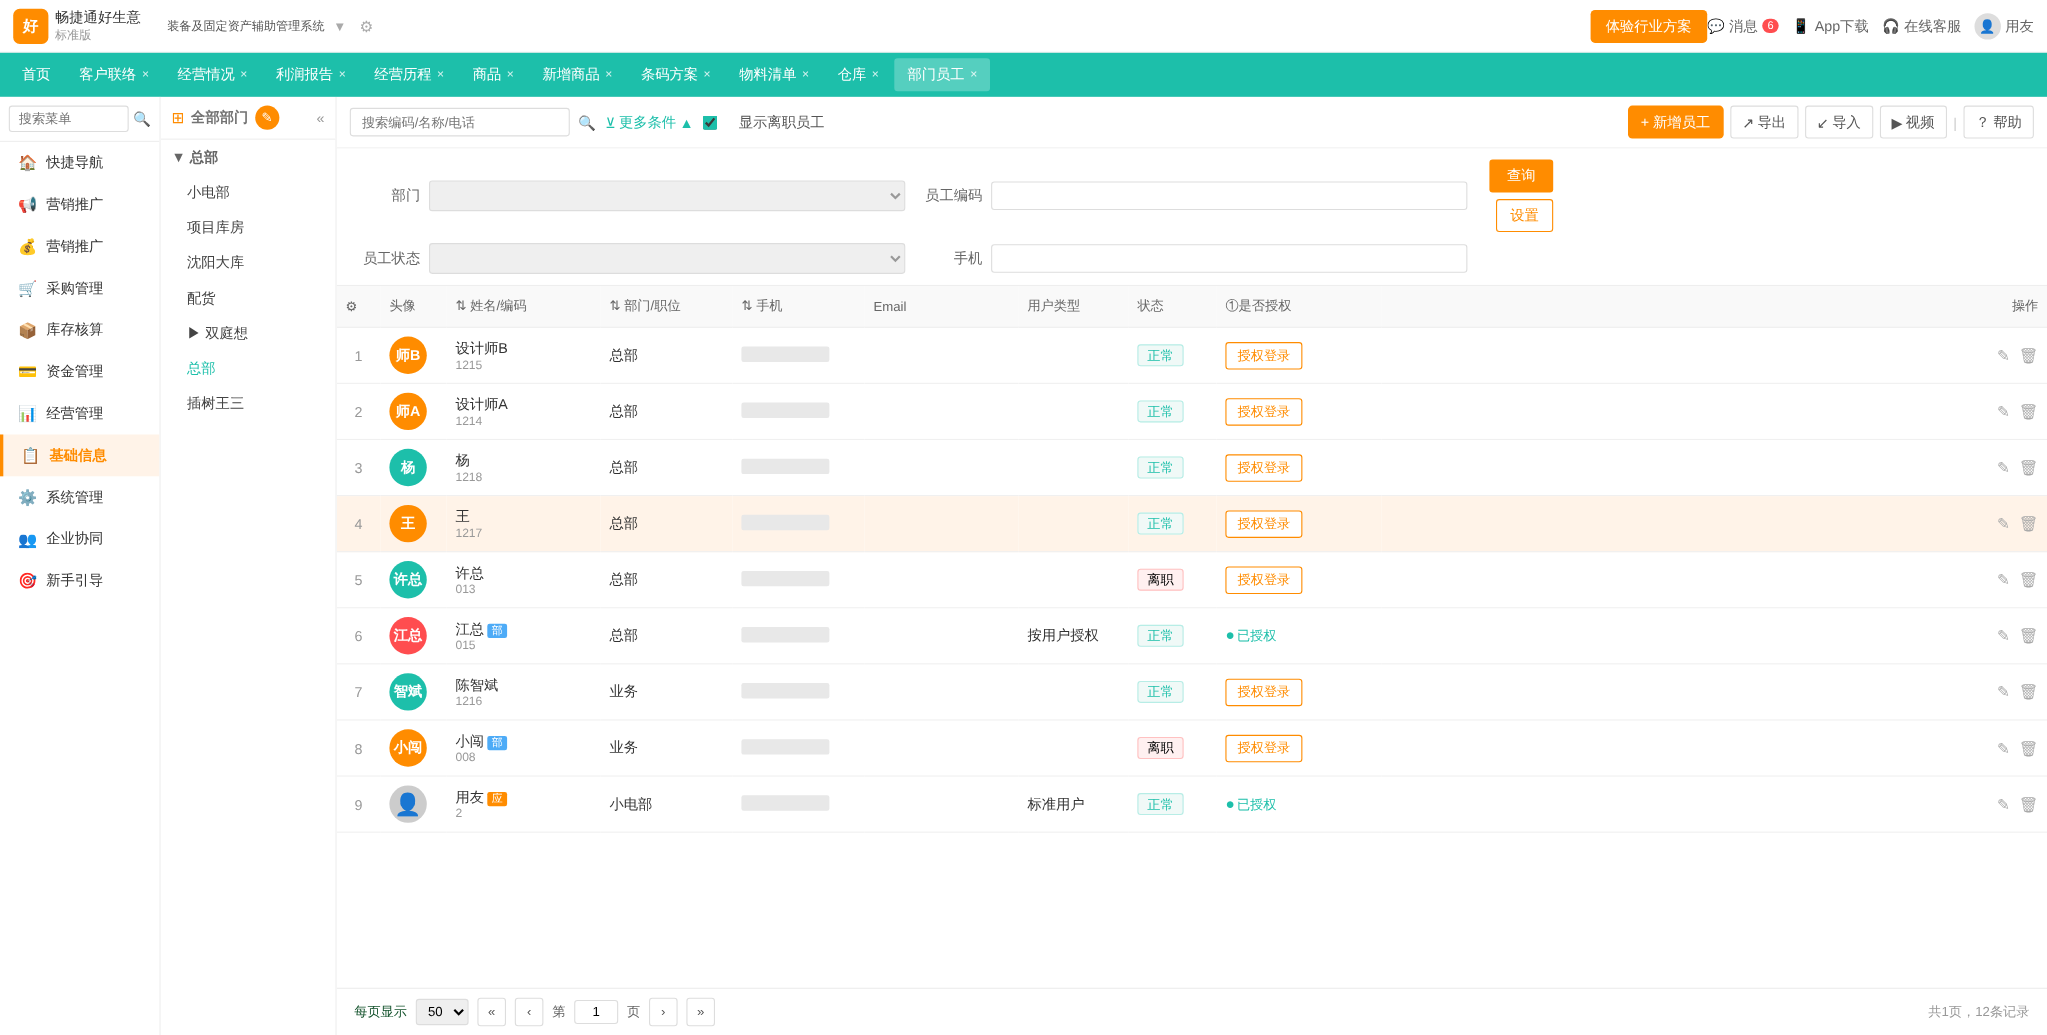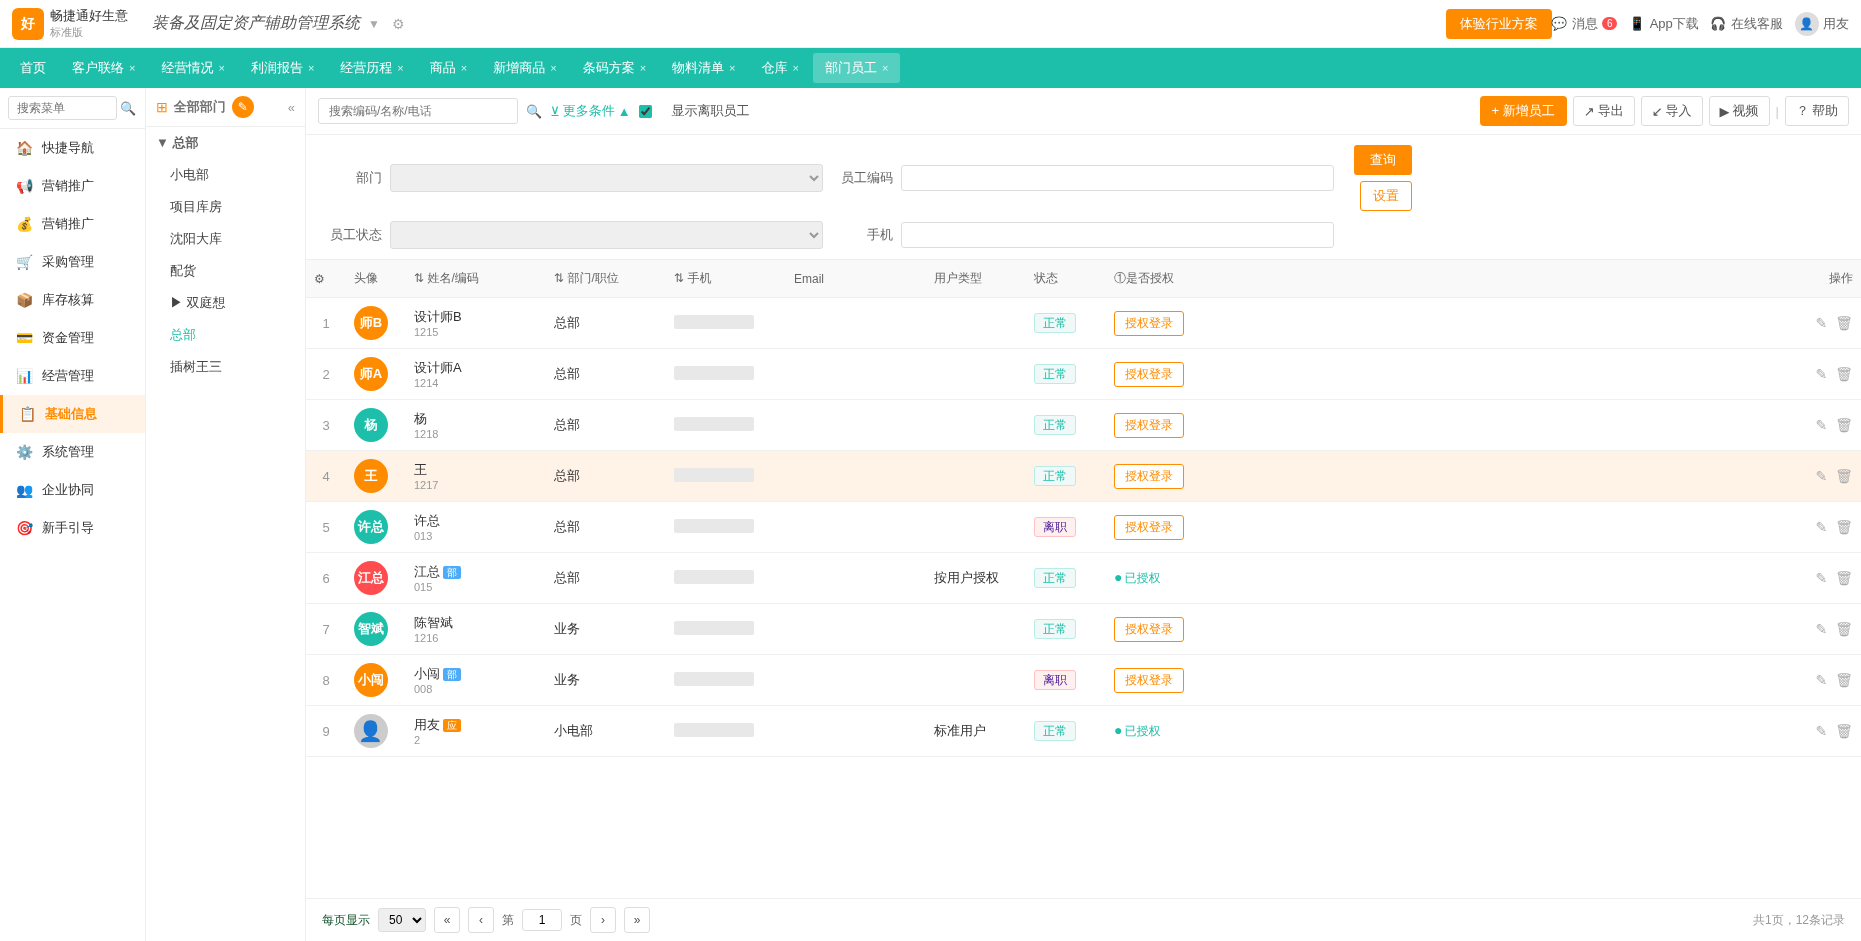--- a/index.html
+++ b/index.html
@@ -76,21 +76,21 @@
     table { width: 100%; border-collapse: collapse; }
     th { background: #f9f9f9; border-bottom: 1px solid #eee; padding: 10px 8px; text-align: left; font-size: 12px; color: #666; font-weight: normal; white-space: nowrap; }
     td { border-bottom: 1px solid #f0f0f0; padding: 8px 8px; font-size: 13px; color: #333; vertical-align: middle; }
     tr.highlighted td { background: #fff3e8; }
     .avatar { width: 34px; height: 34px; border-radius: 50%; display: flex; align-items: center; justify-content: center; color: white; font-size: 13px; font-weight: bold; flex-shrink: 0; }
     .name-code { display: flex; flex-direction: column; }
     .name-text { font-size: 13px; color: #333; }
     .code-text { font-size: 11px; color: #999; }
     .status-badge { padding: 2px 8px; border-radius: 3px; font-size: 12px; }
     .status-normal { background: #f0f9f7; color: #1dbfaa; border: 1px solid #b7ede6; }
-    .status-leave { background: #fff0f0; color: #4c1d95; border: 1px solid #ffc1c1; }
+    .status-leave { background: #fff0f0; color: #000000; border: 1px solid #ffc1c1; }
     .btn-auth { border: 1px solid #ff8c00; color: #ff8c00; background: white; padding: 3px 10px; border-radius: 3px; cursor: pointer; font-size: 12px; }
     .auth-done { color: #1dbfaa; font-size: 12px; }
     .auth-dot { color: #1dbfaa; font-size: 14px; margin-right: 2px; }
     .dept-tag { background: #4dabf7; color: white; font-size: 10px; padding: 1px 4px; border-radius: 2px; margin-left: 3px; }
     .user-tag { background: #ff8c00; color: white; font-size: 10px; padding: 1px 4px; border-radius: 2px; margin-left: 3px; }
     .action-icons { display: flex; gap: 8px; }
     .action-icon { color: #aaa; cursor: pointer; font-size: 14px; }
     .blurred { background: #e8e8e8; border-radius: 2px; color: transparent; width: 80px; height: 14px; display: inline-block; }
 
     
@@ -105,21 +105,21 @@
 
 <div class="top-bar">
   <div class="logo-area">
     <div class="logo-icon">好</div>
     <div class="logo-text">
       <div>畅捷通好生意</div>
       <div style="font-size:11px;color:#999">标准版</div>
     </div>
   </div>
   <div class="title-dropdown" style="flex:1;margin-left:10px;">
-    <span style="font-size:16px;color:#555;font-style:italic;">装备及固定资产辅助管理系统</span>
+    <span style="font-size:11px;color:#555;">装备及固定资产辅助管理系统</span>
     <span style="color:#aaa;margin-left:4px;font-size:12px;">▼</span>
     <span style="margin-left:8px;color:#aaa;font-size:14px;">⚙</span>
   </div>
   <button class="btn-try">体验行业方案</button>
   <div class="top-actions">
     <div class="top-icon-btn">
       <span>💬</span>
       <span>消息</span>
       <span class="badge">6</span>
     </div>

